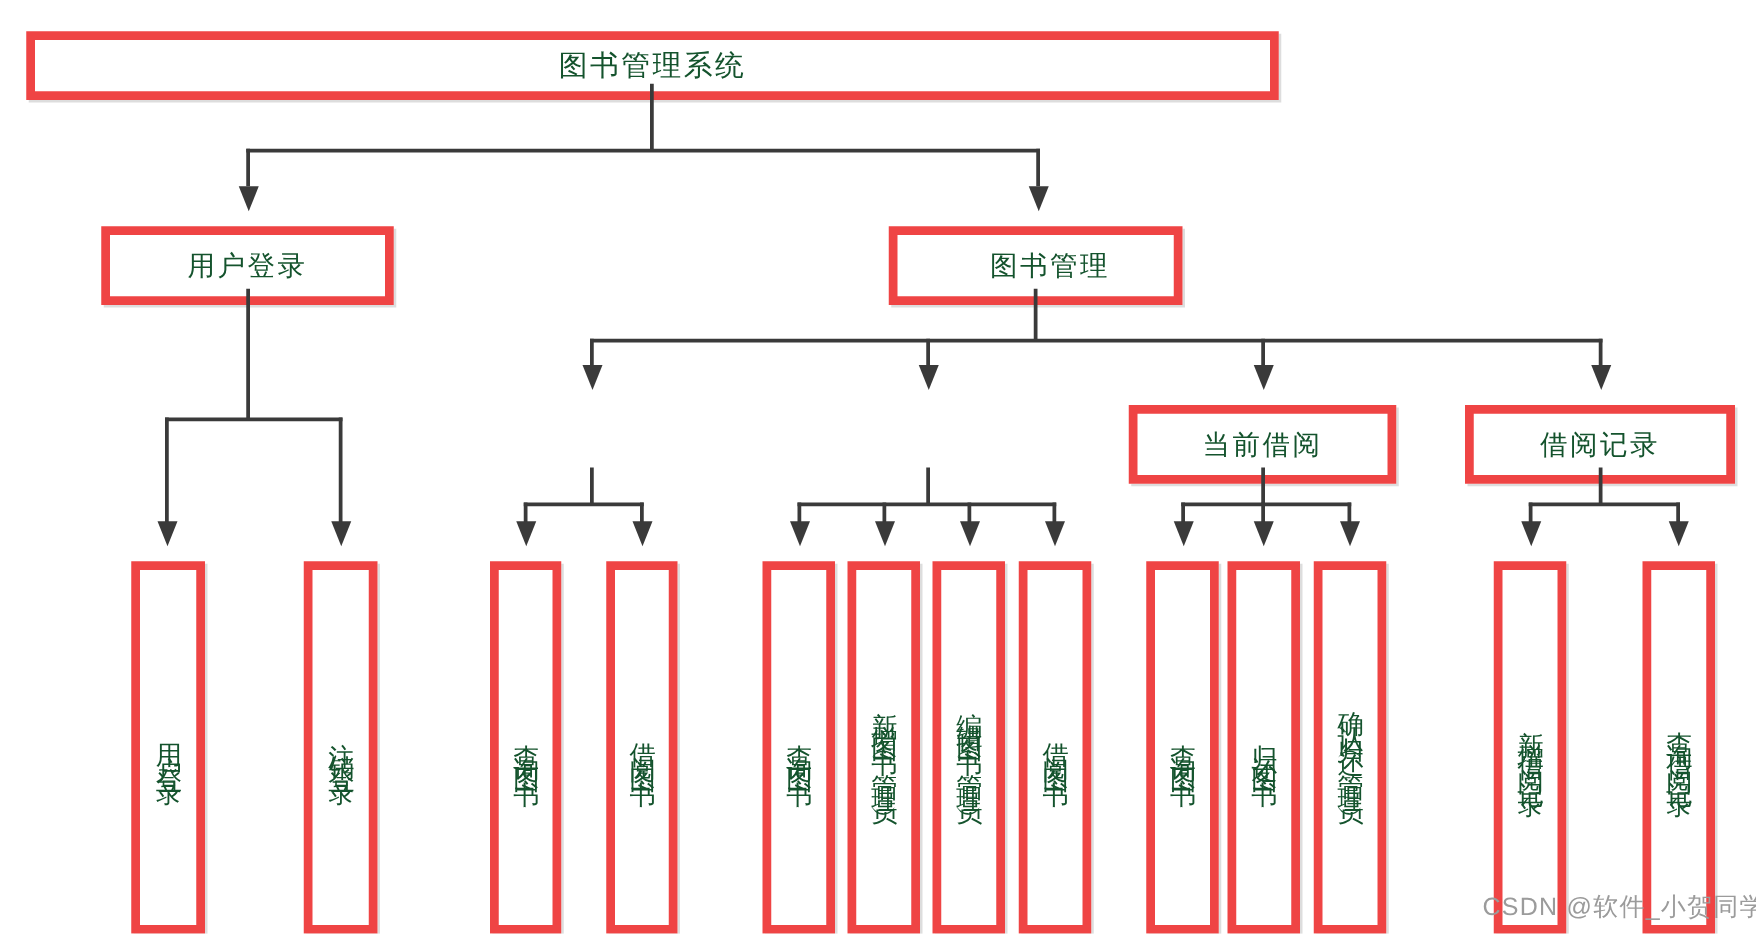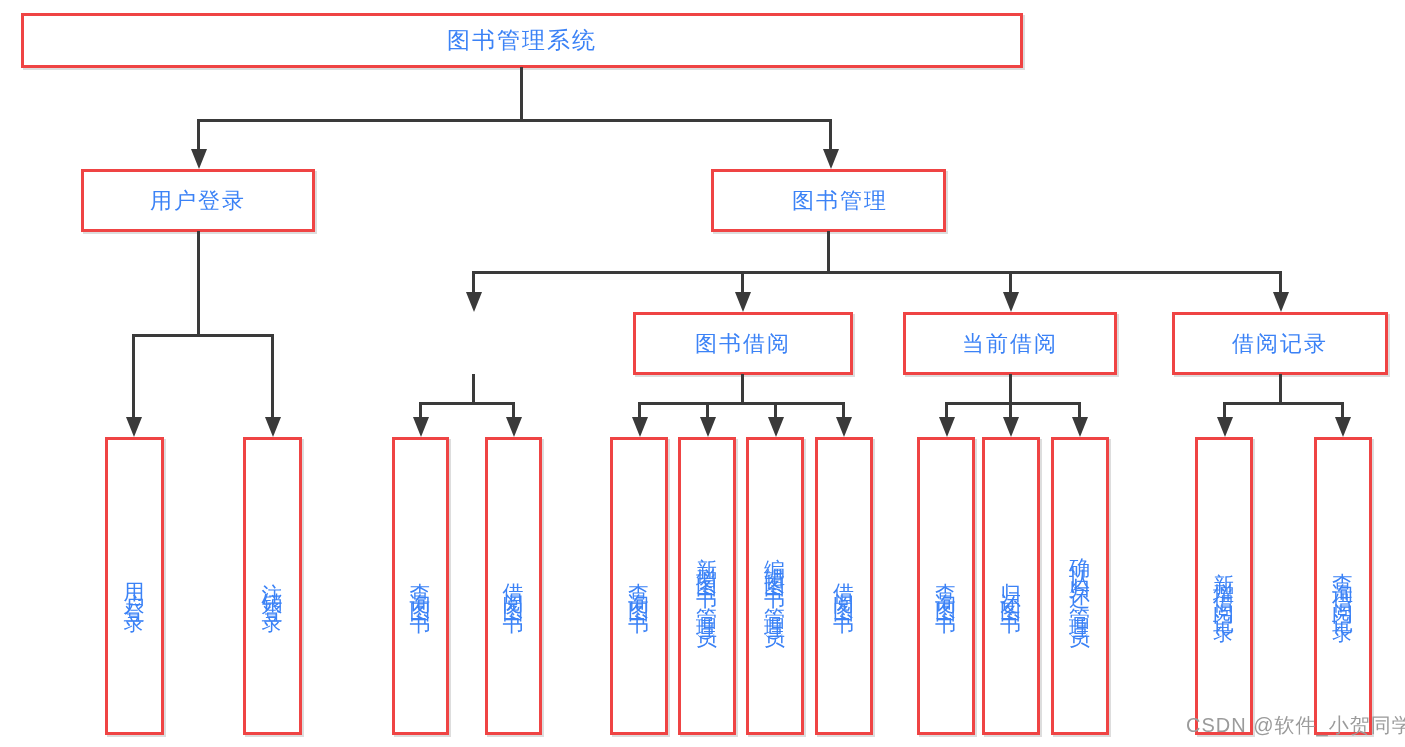--- a/index.html
+++ b/index.html
@@ -8,27 +8,28 @@
     width: 1405px;
     height: 747px;
     background: #ffffff;
     font-family: "Liberation Sans", "DejaVu Sans", sans-serif;
     overflow: hidden;
   }
   .box {
     position: absolute;
     box-sizing: border-box;
     background: #ffffff;
-    border: 3px solid #ef4444;
-    color: #3b82f6;
+    border: 7px solid #ef4444;
+    color: #14532d;
     display: flex;
     align-items: center;
     justify-content: center;
     text-align: center;
     box-shadow: 2px 2px 0 rgba(120,120,120,0.25);
+    margin-top: 12px;
   }
   .hbox { font-size: 22px; letter-spacing: 2px; }
   .root-box { font-size: 23px; letter-spacing: 2px; }
   .vbox {
     writing-mode: vertical-rl;
     text-orientation: mixed;
     font-size: 21px;
     letter-spacing: 10px;
     line-height: 1;
   }
@@ -80,21 +81,20 @@
   <div class="hline" style="left:472px; top:271px; width:810px;"></div>
   <div class="vline" style="left:472px; top:271px; height:23px;"></div>
   <div class="vline" style="left:741px; top:271px; height:23px;"></div>
   <div class="vline" style="left:1009px; top:271px; height:23px;"></div>
   <div class="vline" style="left:1279px; top:271px; height:23px;"></div>
   <div class="arrow" style="left:466px; top:292px;"></div>
   <div class="arrow" style="left:735px; top:292px;"></div>
   <div class="arrow" style="left:1003px; top:292px;"></div>
   <div class="arrow" style="left:1273px; top:292px;"></div>
 
-  <div class="box hbox" style="left:633px; top:312px; width:220px; height:63px;">图书借阅</div>
   <div class="box hbox" style="left:903px; top:312px; width:214px; height:63px;">当前借阅</div>
   <div class="box hbox" style="left:1172px; top:312px; width:216px; height:63px;">借阅记录</div>
 
   <div class="vline" style="left:472px; top:374px; height:30px;"></div>
   <div class="hline" style="left:419px; top:402px; width:96px;"></div>
   <div class="vline" style="left:419px; top:402px; height:17px;"></div>
   <div class="vline" style="left:512px; top:402px; height:17px;"></div>
   <div class="arrow" style="left:413px; top:417px;"></div>
   <div class="arrow" style="left:506px; top:417px;"></div>
 

